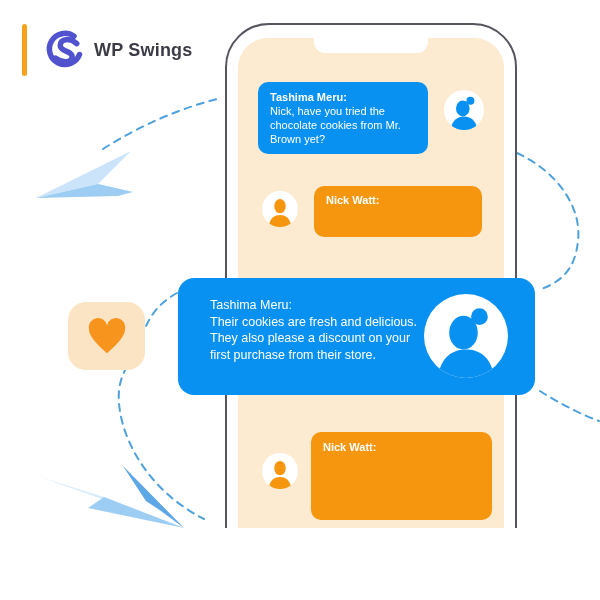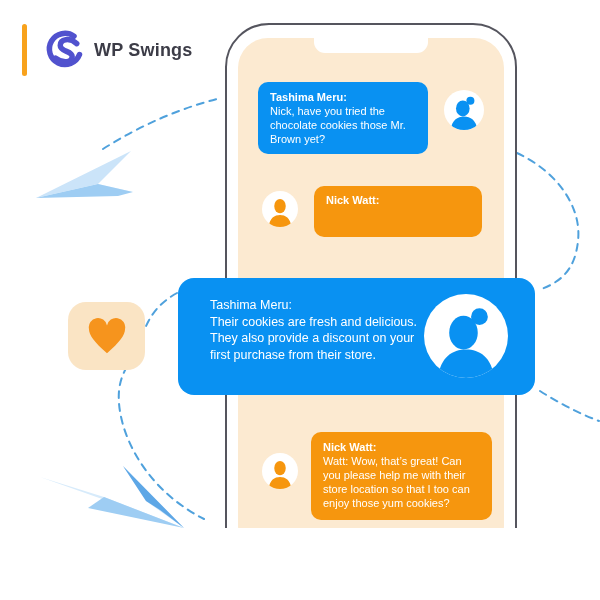--- a/index.html
+++ b/index.html
@@ -113,21 +113,21 @@
     </svg>
     <span class="logo-text">WP Swings</span>
   </div>
 
   <div class="phone">
     <div class="screen">
       <div class="notch"></div>
 
       <div class="bubble blue msg1">
         <div class="sender">Tashima Meru:</div>
-        <div>Nick, have you tried the chocolate cookies those Mr. Brown yet?</div>
+        <div>Nick, have you tried the chocolate cookies from Mr. Brown yet?</div>
       </div>
       <div class="av-wrap av1 av-blue">
         <svg class="av" viewBox="0 0 100 100" width="40" height="40">
             <use href="#p-female"></use>
           </svg>
       </div>
 
       <div class="av-wrap av2 av-orange">
         <svg class="av" viewBox="0 0 100 100" width="36" height="36">
             <use href="#p-male"></use>
@@ -137,35 +137,34 @@
         <div class="sender">Nick Watt:</div>
       </div>
 
       <div class="av-wrap av4 av-orange">
         <svg class="av" viewBox="0 0 100 100" width="36" height="36">
             <use href="#p-male"></use>
           </svg>
       </div>
       <div class="bubble orange msg4">
         <div class="sender">Nick Watt:</div>
-        <div>Watt: Wow, that’s great! Can you please help me with their store location so that I too can enjoy those yum cookies?</div>
       </div>
     </div>
   </div>
 
   <div class="heart-panel">
     <svg width="42" height="38" viewBox="0 0 100 90">
       <path d="M50 86 C20 60 7 44 7 28 A21 21 0 0 1 50 20 A21 21 0 0 1 93 28 C93 44 80 60 50 86 Z" fill="var(--heart)"></path>
     </svg>
   </div>
 
   <div class="big-bubble">
     <div class="txt">
       <div class="sender">Tashima Meru:</div>
-      <div>Their cookies are fresh and delicious. They also provide a discount on your first purchase from their store.</div>
+      <div>Their cookies are fresh and delicious. They also please a discount on your first purchase from their store.</div>
     </div>
     <div class="av-wrap big-av av-blue">
       <svg class="av" viewBox="0 0 100 100" width="84" height="84">
           <use href="#p-female"></use>
         </svg>
     </div>
   </div>
 
 </div>
 

